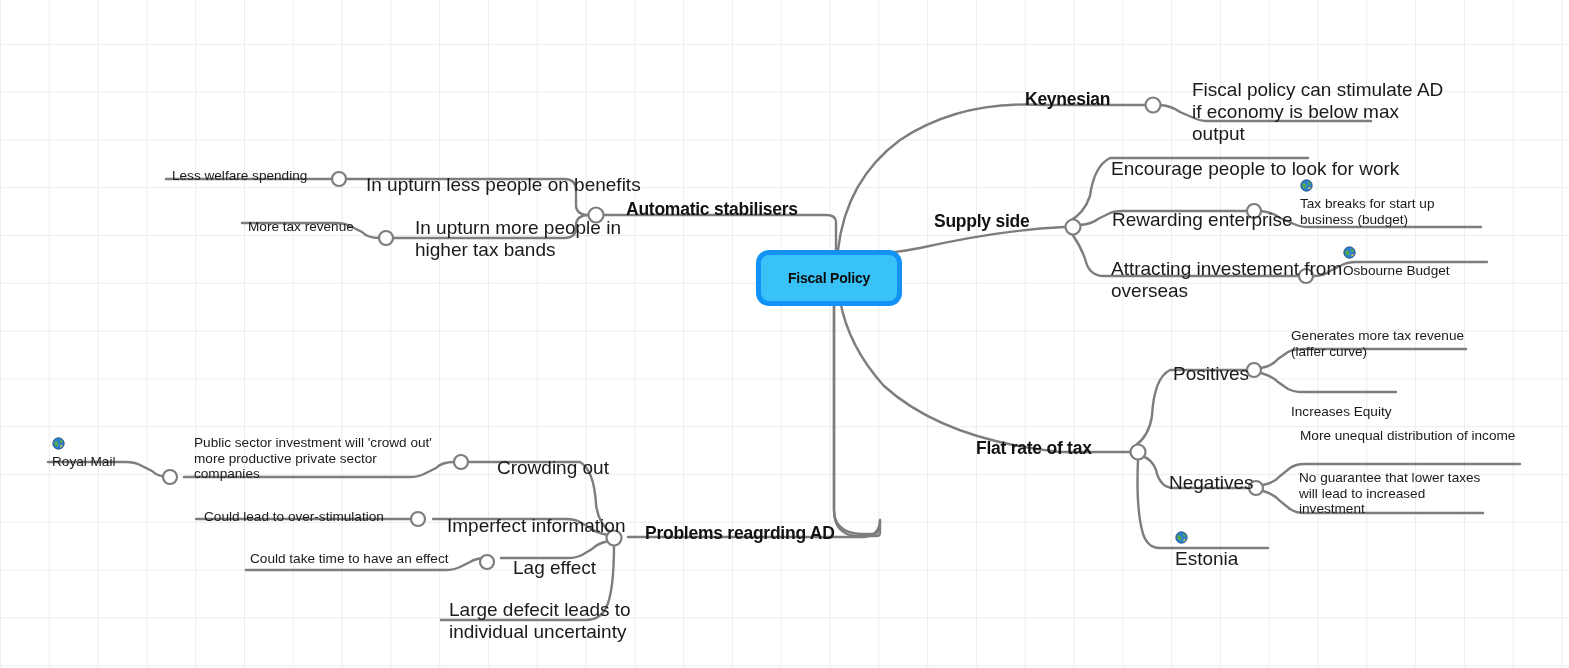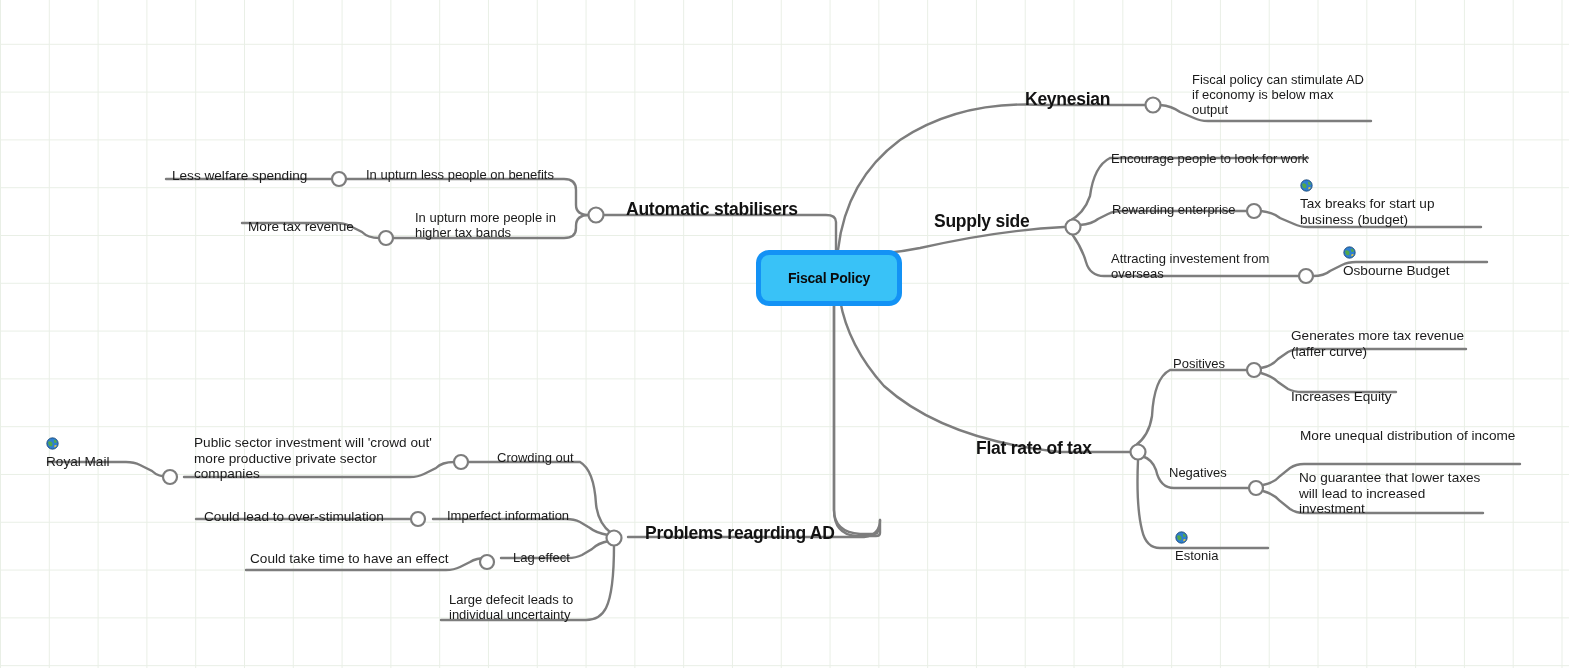--- a/index.html
+++ b/index.html
@@ -55,21 +55,21 @@
     letter-spacing: -0.2px;
   }
   
   .lvl1 {
     font-size: 17.5px;
     font-weight: bold;
     letter-spacing: -0.25px;
     color: #121212;
   }
   
-  .lvl2 { font-size: 13px; font-weight: normal; }
+  .lvl2 { font-size: 19px; font-weight: normal; }
   .lvl3 { font-size: 13.6px; font-weight: normal; }
   .lvl4 { font-size: 13.6px; font-weight: normal; }
   .link-node {
     display: flex;
     align-items: flex-start;
     gap: 4px;
     flex-direction: column;
   }
   .globe {
     flex: 0 0 auto;
@@ -240,21 +240,21 @@
   <div class="node lvl1" style="left:976px; top:418px;">
     <span>Flat rate of tax</span>
   </div>
   <div class="node lvl2" style="left:1173px; top:341px;">
     <span>Positives</span>
   </div>
   <div class="node lvl3" style="left:1291px; top:312px;">
     <span>Generates more tax revenue
 (laffer curve)</span>
   </div>
-  <div class="node lvl3" style="left:1291px; top:373px;">
+  <div class="node lvl3" style="left:1291px; top:388px;">
     <span>Increases Equity</span>
   </div>
   <div class="node lvl2" style="left:1169px; top:450px;">
     <span>Negatives</span>
   </div>
   <div class="node lvl3" style="left:1300px; top:412px;">
     <span>More unequal distribution of income</span>
   </div>
   <div class="node lvl3" style="left:1299px; top:454px;">
     <span>No guarantee that lower taxes
@@ -275,21 +275,21 @@
     <span>Problems reagrding AD</span>
   </div>
   <div class="node lvl2" style="left:497px; top:435px;">
     <span>Crowding out</span>
   </div>
   <div class="node lvl3" style="left:194px; top:419px;">
     <span>Public sector investment will 'crowd out'
 more productive private sector
 companies</span>
   </div>
-  <div class="node lvl4 link-node" style="left:46px; top:435px;">
+  <div class="node lvl4 link-node" style="left:52px; top:435px;">
     <svg class="globe" viewBox="0 0 16 16">
       <circle cx="8" cy="8" r="7" fill="#2f7fd0" stroke="#11406e" stroke-width="1"></circle>
       <path d="M2.5 6 Q5 4.5 7 6.5 Q9 8.5 7.5 11 Q5 12 3.5 10 Z" fill="#52a84a"></path>
       <path d="M10 3 Q12.5 3.5 13.5 6 Q12 8 10.5 7 Q9.5 5 10 3 Z" fill="#52a84a"></path>
       <path d="M10.5 10 Q12.5 9.5 13.3 10.8 Q12 13 10 12.6 Z" fill="#d9c24a"></path>
     </svg>
     <span>Royal Mail</span>
   </div>
   <div class="node lvl2" style="left:447px; top:493px;">
     <span>Imperfect information</span>

